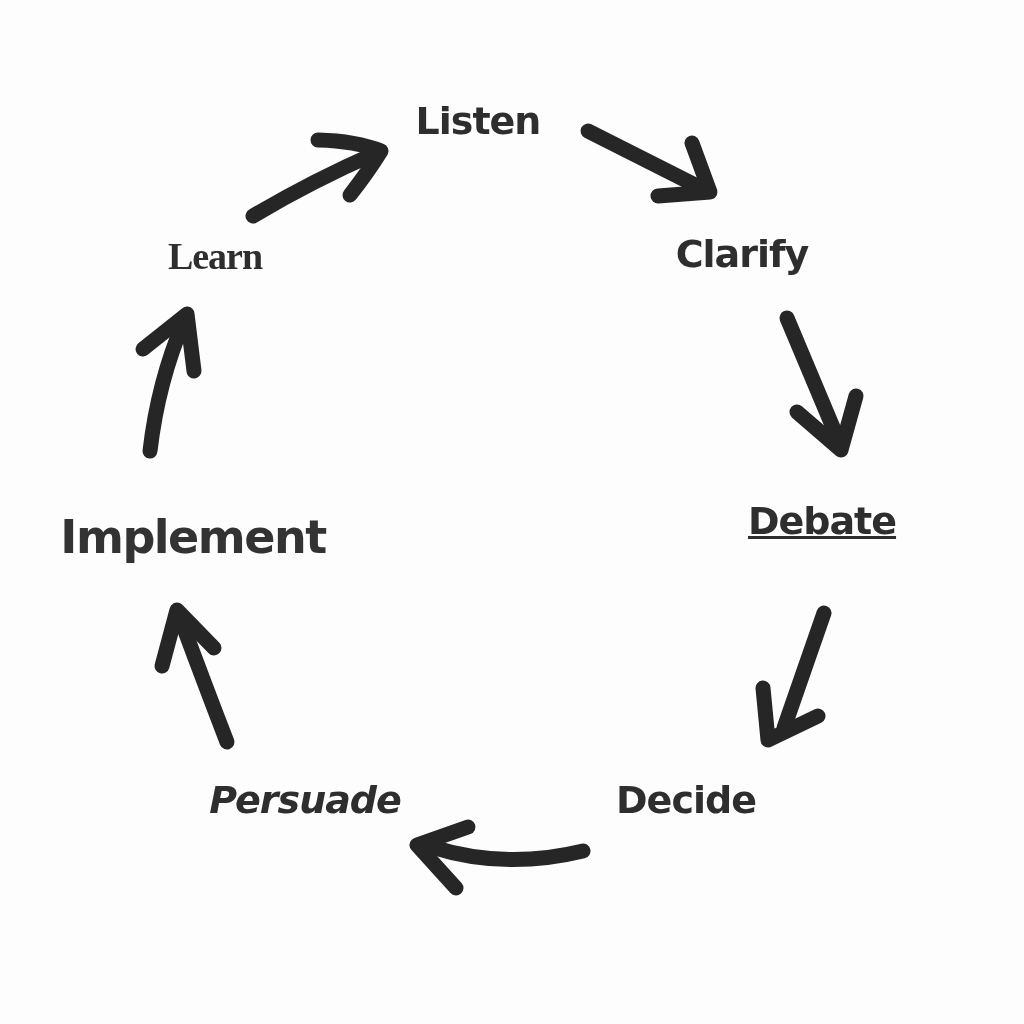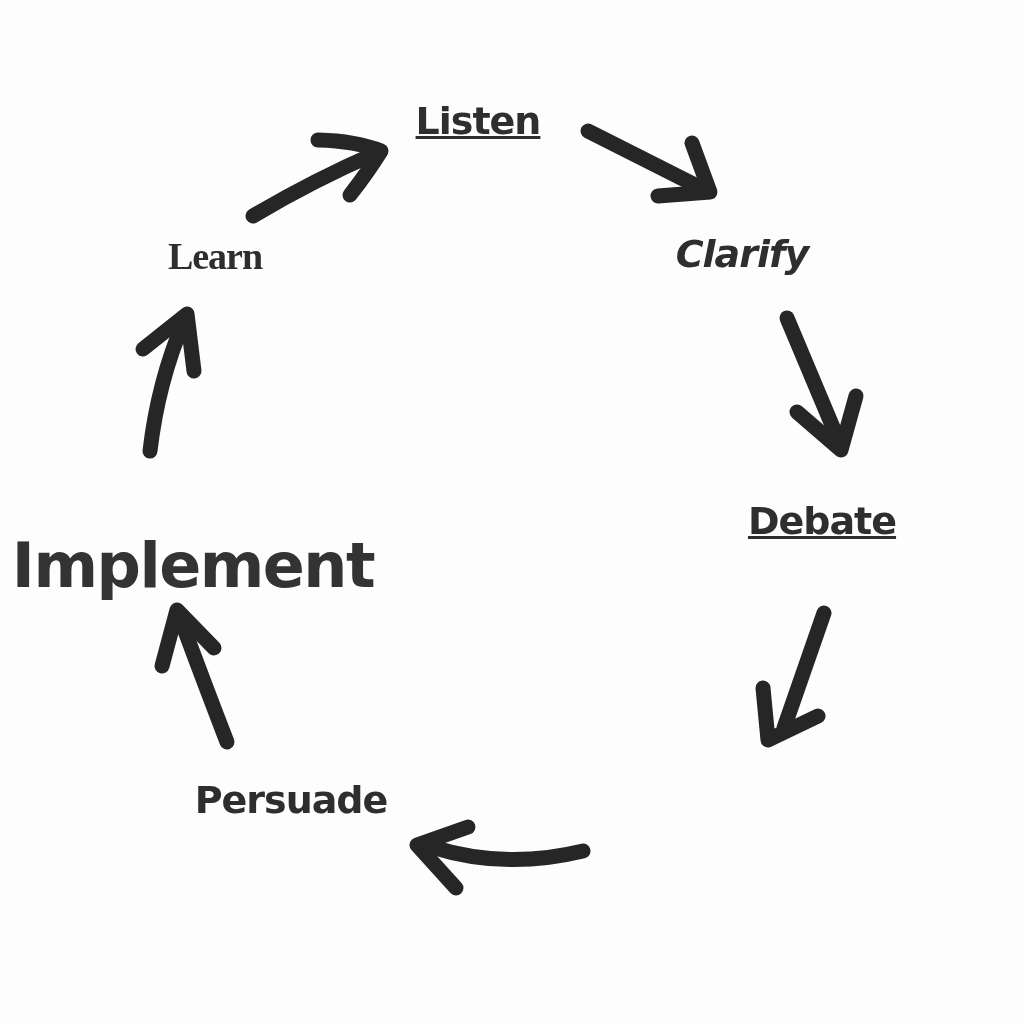--- a/index.html
+++ b/index.html
@@ -33,31 +33,30 @@
     position: absolute;
     transform: translate(-50%, -50%);
     color: #2e2e2e;
     font-weight: bold;
     font-size: 38px;
     letter-spacing: -1px;
     white-space: nowrap;
     user-select: none;
   }
   .step-label.emphasized {
-    font-size: 62px;
+    font-size: 46px;
     color: #333333;
     letter-spacing: -1.5px;
-    margin-top: 28px;
   }
   
-  .pos-listen    { left: 478px; top: 121px; text-decoration: underline; }
-  .pos-clarify   { left: 742px; top: 254px; font-style: italic; }
+  .pos-listen    { left: 478px; top: 121px; }
+  .pos-clarify   { left: 742px; top: 254px; }
   .pos-debate    { left: 822px; top: 521px; text-decoration: underline; }
   .pos-decide    { left: 686px; top: 800px; }
-  .pos-persuade  { left: 291px; top: 800px; }
+  .pos-persuade  { left: 305px; top: 800px; font-style: italic; }
   .pos-implement { left: 193px; top: 537px; }
   .pos-learn     { left: 215px; top: 256px; font-family: Liberation Serif, serif; }
 </style>
 </head>
 <body>
 
 <div class="canvas">
 
   <svg class="arrows-svg" viewBox="0 0 1024 1024" aria-hidden="true">
 
@@ -96,20 +95,21 @@
       <path d="M143,349 L187,314 L194,371"></path>
     </g>
   </svg>
 
   <div class="step-label pos-listen">Listen</div>
 
   <div class="step-label pos-clarify">Clarify</div>
 
   <div class="step-label pos-debate">Debate</div>
 
+  <div class="step-label pos-decide">Decide</div>
 
   <div class="step-label pos-persuade">Persuade</div>
 
   <div class="step-label emphasized pos-implement">Implement</div>
 
   <div class="step-label pos-learn">Learn</div>
 
 </div>
 
 </body></html>

